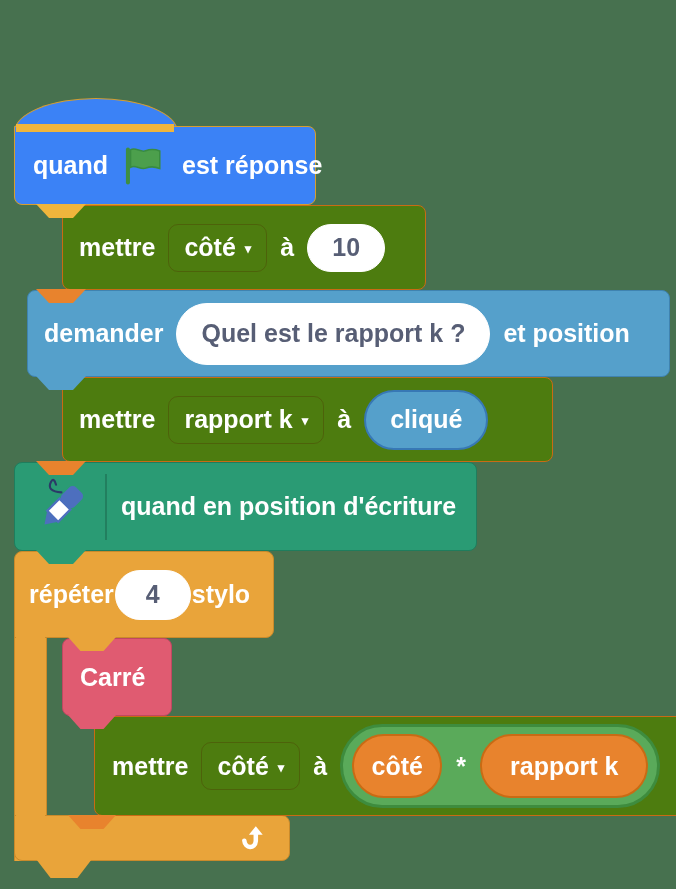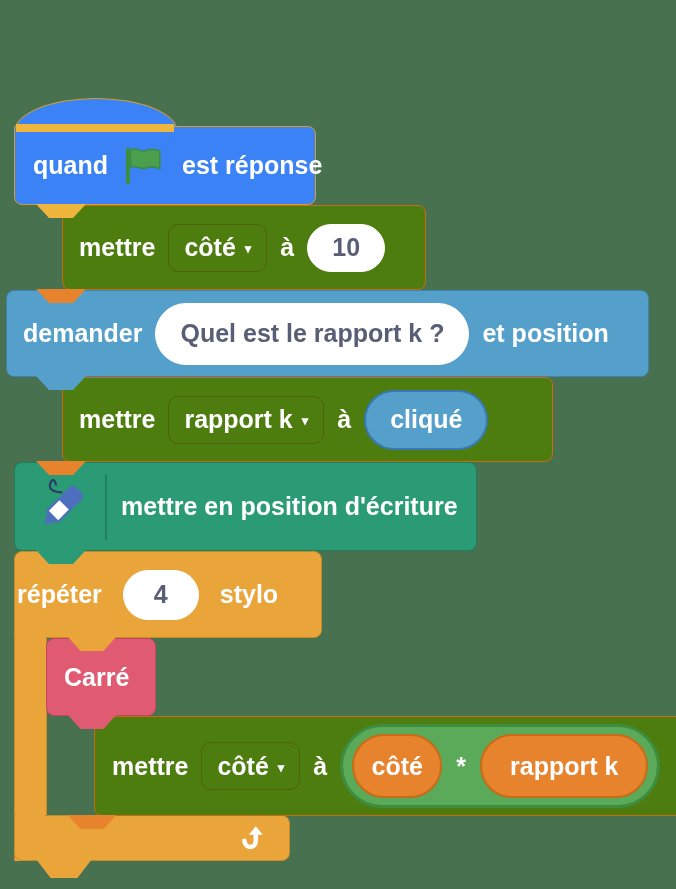--- a/index.html
+++ b/index.html
@@ -74,21 +74,21 @@
     <span>mettre</span>
     <span class="dropdown">
       <span>côté</span>
       <span class="dd-arrow">▾</span>
     </span>
     <span>à</span>
     <span class="oval-white" style="min-width:78px;height:48px;">10</span>
   </div>
   <div class="tab f-data" style="left:36px;top:289px;"></div>
 
-  <div class="blk c-sense r8" style="left:6px;top:290px;width:643px;height:87px;padding-left:16px;gap:13px;">
+  <div class="blk c-sense r8" style="left:27px;top:290px;width:643px;height:87px;padding-left:16px;gap:13px;">
     <span>demander</span>
     <span class="oval-white" style="height:62px;padding:0 24px;">Quel est le rapport k ?</span>
     <span>et position</span>
   </div>
   <div class="tab f-sense" style="left:36px;top:376px;"></div>
 
   <div class="blk c-data r8" style="left:14px;top:377px;width:491px;height:85px;padding-left:16px;gap:13px;">
     <span>mettre</span>
     <span class="dropdown">
       <span>rapport k</span>
@@ -104,44 +104,44 @@
       <svg width="66" height="66" viewBox="0 0 40 40">
         <g transform="rotate(-45 20 20)">
           <path d="M5,20 L12,15.3 L12,24.7 Z" fill="#4D6FBE"></path>
           <rect x="12" y="15.3" width="10.5" height="9.4" fill="#ffffff" stroke="#4D6FBE" stroke-width="1.4"></rect>
           <rect x="22.5" y="14.7" width="12" height="10.6" rx="3" fill="#4D6FBE"></rect>
           <path d="M26,13.5 q-6,-7 0,-9 q3.4,-1 1,3.4" fill="none" stroke="#2B3A67" stroke-width="1.3" stroke-linecap="round"></path>
         </g>
       </svg>
     </span>
     <span class="divider"></span>
-    <span>mettre en position d'écriture</span>
+    <span>quand en position d'écriture</span>
   </div>
   <div class="tab f-pen" style="left:36px;top:550px;"></div>
 
   <div class="blk f-ctl" style="left:14px;top:560px;width:33px;height:301px;border-left:1.5px solid #C98A2B;border-right:1.5px solid #C98A2B;"></div>
-  <div class="blk c-ctl" style="left:14px;top:551px;width:308px;height:87px;border-radius:8px 8px 8px 0;padding-left:2px;gap:21px;">
+  <div class="blk c-ctl" style="left:14px;top:551px;width:260px;height:87px;border-radius:8px 8px 8px 0;padding-left:14px;gap:1px;">
     <span>répéter</span>
     <span class="oval-white" style="min-width:76px;height:50px;">4</span>
     <span>stylo</span>
   </div>
   <div class="blk c-ctl" style="left:14px;top:815px;width:276px;height:46px;border-radius:0 8px 8px 8px;">
     <span style="margin-left:auto;margin-right:18px;display:flex;">
       <svg width="32" height="32" viewBox="0 0 24 24">
         <path d="M4,14 C4.5,20 12,20.6 12.6,14.2 L12.6,9" fill="none" stroke="#ffffff" stroke-width="3.4" stroke-linecap="round"></path>
         <path d="M7.4,9.6 L12.6,3.2 L17.8,9.6 Z" fill="#ffffff"></path>
       </svg>
     </span>
   </div>
   <div class="patch f-ctl" style="left:16px;top:633px;width:29px;height:9px;"></div>
   <div class="patch f-ctl" style="left:16px;top:811px;width:29px;height:9px;"></div>
   <div class="blk f-ctl" style="left:36px;top:859px;width:56px;height:19px;clip-path:polygon(0 0,100% 0,74% 100%,26% 100%);"></div>
   <div class="tab f-ctl" style="left:68px;top:637px;width:48px;"></div>
 
-  <div class="blk c-my r8" style="left:46px;top:638px;width:110px;height:78px;padding-left:17px;">
+  <div class="blk c-my r8" style="left:62px;top:638px;width:110px;height:78px;padding-left:17px;">
     <span>Carré</span>
   </div>
   <div class="tab f-my" style="left:68px;top:715px;width:48px;"></div>
 
   <div class="blk c-data r8" style="left:46px;top:716px;width:600px;height:100px;padding-left:17px;gap:13px;">
     <span>mettre</span>
     <span class="dropdown">
       <span>côté</span>
       <span class="dd-arrow">▾</span>
     </span>

